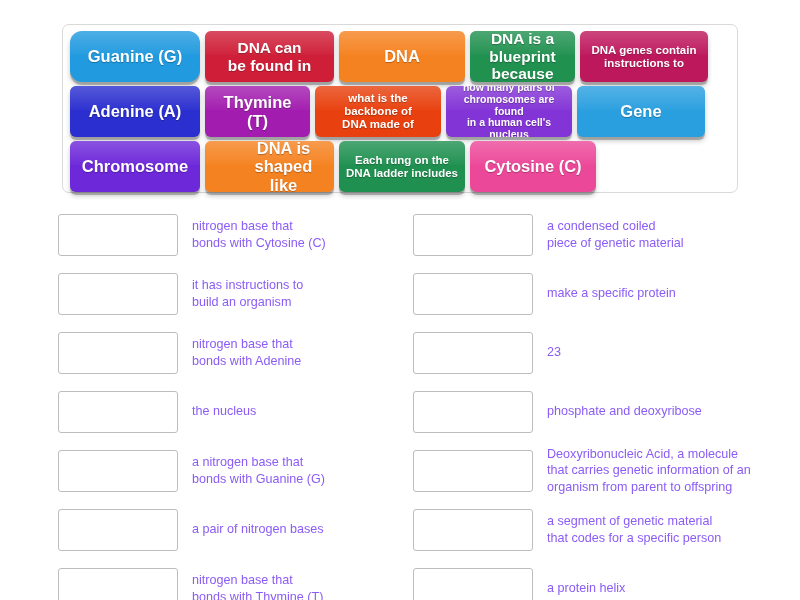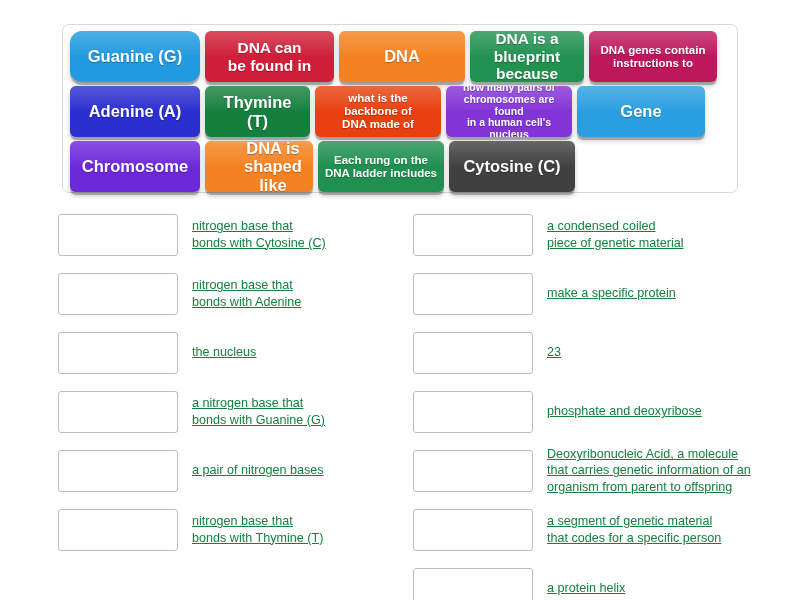--- a/index.html
+++ b/index.html
@@ -74,94 +74,97 @@
     width: 120px;
     height: 42px;
     border: 1px solid #bdbdbd;
     border-radius: 3px;
     background: #ffffff;
     flex: 0 0 auto;
   }
   .ans-text {
     margin-left: 14px;
     font-size: 12.6px;
-    color: #15803d;
+    color: #8b5cf6;
     line-height: 1.28;
     font-family: "Liberation Sans", sans-serif;
     max-width: 205px;
-    text-decoration: underline;
   }
   .ans-col.right .ans-text { max-width: 215px; }
 </style>
 </head>
 <body>
 
 <div id="app">
 
   <div class="tile-bank">
     <div class="tile-rows" id="tile-rows">
         <div class="tile-row">
           <div class="tile t-big" style="background: rgb(33, 154, 223); width: 130px; border-radius: 12px;">
             <span class="tile-text">Guanine (G)</span>
           </div>
           <div class="tile t-med" style="background: rgb(207, 31, 56); width: 129px;">
             <span class="tile-text">DNA can<br>be found in</span>
           </div>
           <div class="tile t-big" style="background: rgb(245, 130, 32); width: 126px;">
             <span class="tile-text">DNA</span>
           </div>
-          <div class="tile t-med" style="background: rgb(33, 145, 80); width: 114px;">
+          <div class="tile t-med" style="background: rgb(33, 145, 80); width: 105px;">
             <span class="tile-text">DNA is a<br>blueprint because</span>
           </div>
           <div class="tile t-small" style="background: #be185d; width: 128px;">
             <span class="tile-text">DNA genes contain<br>instructions to</span>
           </div>
         </div>
         <div class="tile-row">
           <div class="tile t-big" style="background: rgb(43, 47, 207); width: 130px;">
             <span class="tile-text">Adenine (A)</span>
           </div>
-          <div class="tile t-big" style="background: #15803d; width: 105px;">
+          <div class="tile t-big" style="background: #a21caf; width: 105px;">
             <span class="tile-text">Thymine (T)</span>
           </div>
           <div class="tile t-small" style="background: rgb(232, 64, 14); width: 126px;">
             <span class="tile-text">what is the<br>backbone of<br>DNA made of</span>
           </div>
           <div class="tile t-tiny" style="background: rgb(131, 52, 214); width: 126px;">
             <span class="tile-text">how many pairs of<br>chromosomes are found<br>in a human cell's nucleus</span>
           </div>
           <div class="tile t-big" style="background: rgb(42, 159, 224); width: 128px;">
             <span class="tile-text">Gene</span>
           </div>
         </div>
         <div class="tile-row">
           <div class="tile t-big" style="background: #6d28d9; width: 130px;">
             <span class="tile-text">Chromosome</span>
           </div>
-          <div class="tile t-big" style="background: rgb(245, 130, 32); width: 108px; padding-left: 34px;">
+          <div class="tile t-big" style="background: rgb(245, 130, 32); width: 129px; padding-left: 34px;">
             <span class="tile-text">DNA is<br>shaped like</span>
           </div>
           <div class="tile t-small" style="background: rgb(31, 144, 80); width: 126px;">
             <span class="tile-text">Each rung on the<br>DNA ladder includes</span>
           </div>
-          <div class="tile t-big" style="background: #404040; width: 126px;">
+          <div class="tile t-big" style="background: #ec4899; width: 126px; border-radius: 7px;">
             <span class="tile-text">Cytosine (C)</span>
           </div>
         </div>
       </div>
   </div>
 
   <div class="answers">
     <div class="ans-col left" id="col-left">
         <div class="ans-row">
           <div class="drop-box"></div>
           <div class="ans-text">nitrogen base that<br>bonds with Cytosine (C)</div>
         </div>
         <div class="ans-row">
           <div class="drop-box"></div>
+          <div class="ans-text">it has instructions to<br>build an organism</div>
+        </div>
+        <div class="ans-row">
+          <div class="drop-box"></div>
           <div class="ans-text">nitrogen base that<br>bonds with Adenine</div>
         </div>
         <div class="ans-row">
           <div class="drop-box"></div>
           <div class="ans-text">the nucleus</div>
         </div>
         <div class="ans-row">
           <div class="drop-box"></div>
           <div class="ans-text">a nitrogen base that<br>bonds with Guanine (G)</div>
         </div>

